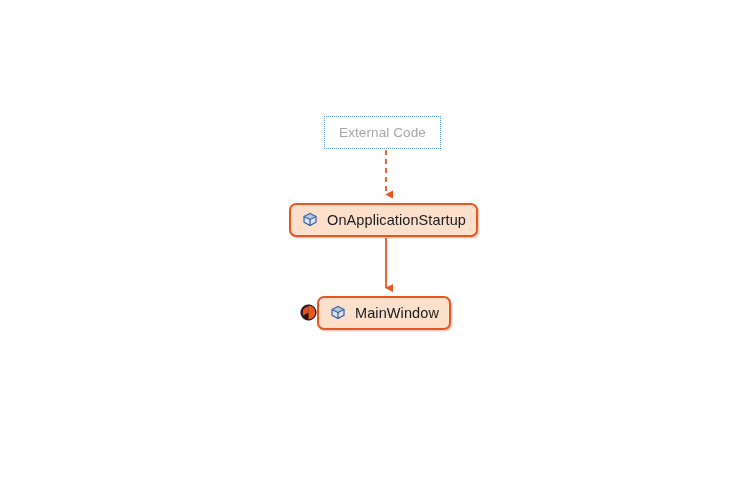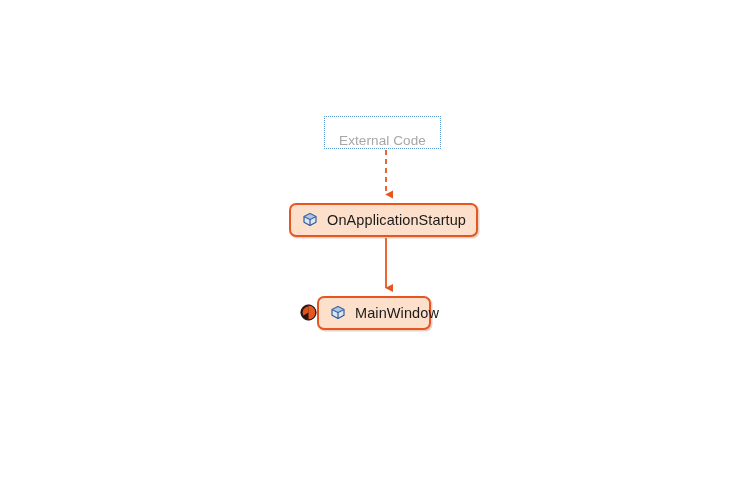--- a/index.html
+++ b/index.html
@@ -33,21 +33,20 @@
 
   
   .node-external {
     left: 324px;
     top: 116px;
     width: 117px;
     height: 33px;
     border: 1px dotted #5b9bd5;
     background: #ffffff;
     justify-content: center;
-    align-items: flex-end;
   }
   .node-external .label {
     font-size: 13.5px;
     color: #a6a6a6;
     letter-spacing: 0.1px;
   }
 
   
   .node-method {
     background: #fce0cb;
@@ -66,21 +65,21 @@
 
   .node-startup {
     left: 289px;
     top: 203px;
     width: 189px;
     height: 34px;
   }
   .node-mainwindow {
     left: 317px;
     top: 296px;
-    width: 114px;
+    width: 134px;
     height: 34px;
   }
 
   
   .cube-icon {
     width: 16px;
     height: 16px;
     display: block;
     flex: 0 0 auto;
   }

